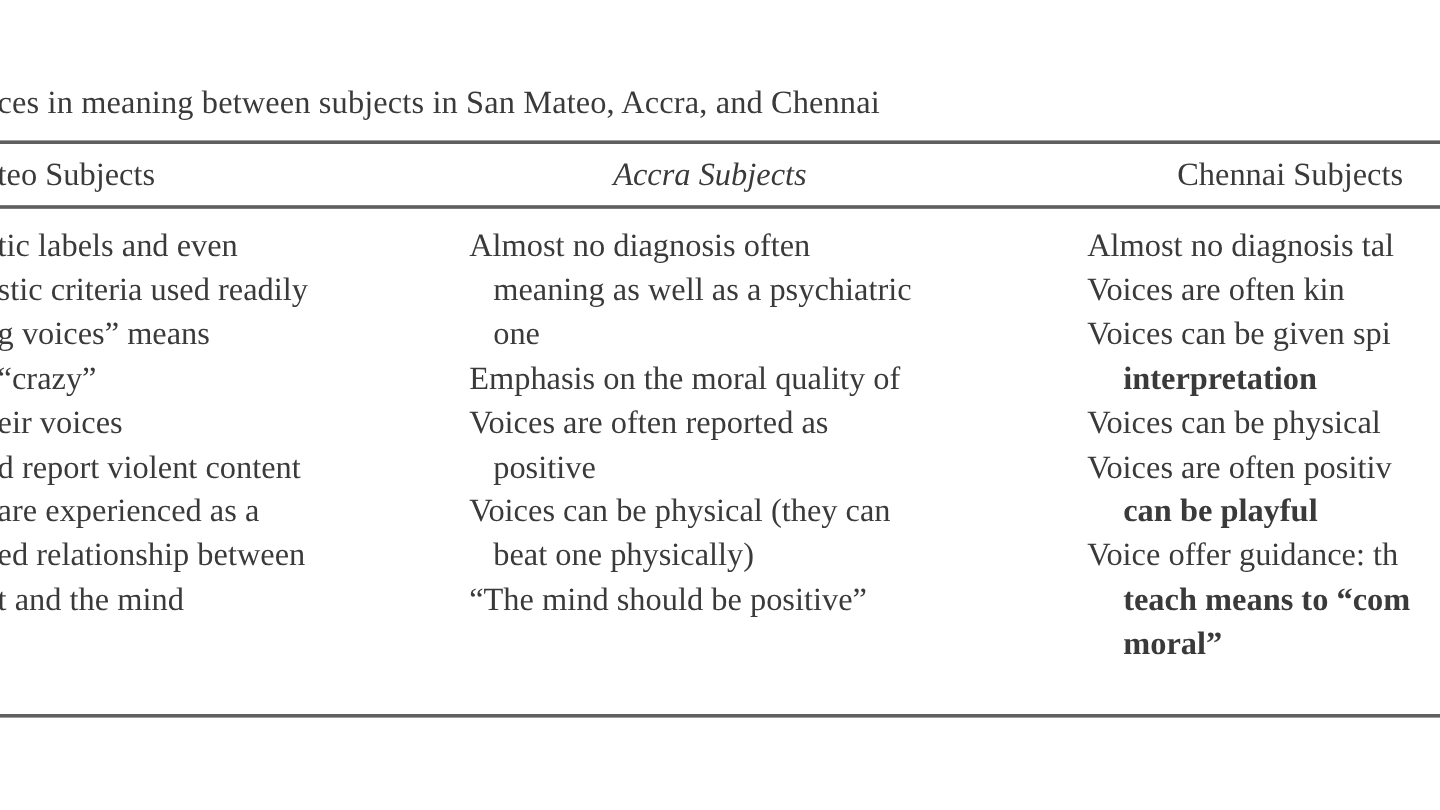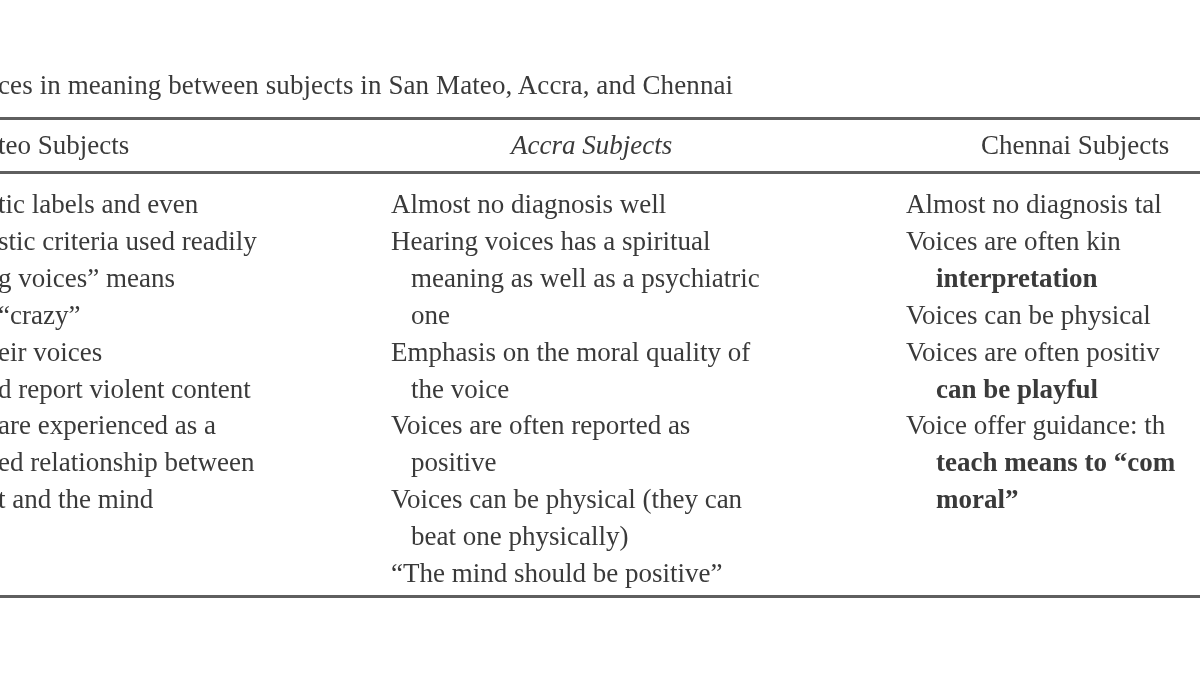--- a/index.html
+++ b/index.html
@@ -48,36 +48,35 @@
   <div class="item">g voices” means</div>
   <div class="item">“crazy”</div>
   <div class="item">eir voices</div>
   <div class="item">d report violent content</div>
   <div class="item">are experienced as a</div>
   <div class="item">ed relationship between</div>
   <div class="item">t and the mind</div>
 </div>
 
 <div class="col c2" style="left:391px;">
-  <div class="item">Almost no diagnosis well</div>
-  <div class="item">Hearing voices has a spiritual</div>
+  <div class="item">Almost no diagnosis often</div>
   <div class="cont">meaning as well as a psychiatric</div>
   <div class="cont">one</div>
   <div class="item">Emphasis on the moral quality of</div>
-  <div class="cont">the voice</div>
   <div class="item">Voices are often reported as</div>
   <div class="cont">positive</div>
   <div class="item">Voices can be physical (they can</div>
   <div class="cont">beat one physically)</div>
   <div class="item">“The mind should be positive”</div>
 </div>
 
 <div class="col c3" style="left:906px;">
   <div class="item">Almost no diagnosis tal</div>
   <div class="item">Voices are often kin</div>
+  <div class="item">Voices can be given spi</div>
   <div class="cont">interpretation</div>
   <div class="item">Voices can be physical</div>
   <div class="item">Voices are often positiv</div>
   <div class="cont">can be playful</div>
   <div class="item">Voice offer guidance: th</div>
   <div class="cont">teach means to “com</div>
   <div class="cont">moral”</div>
 </div>
 
 <div class="rule bottom"></div>

